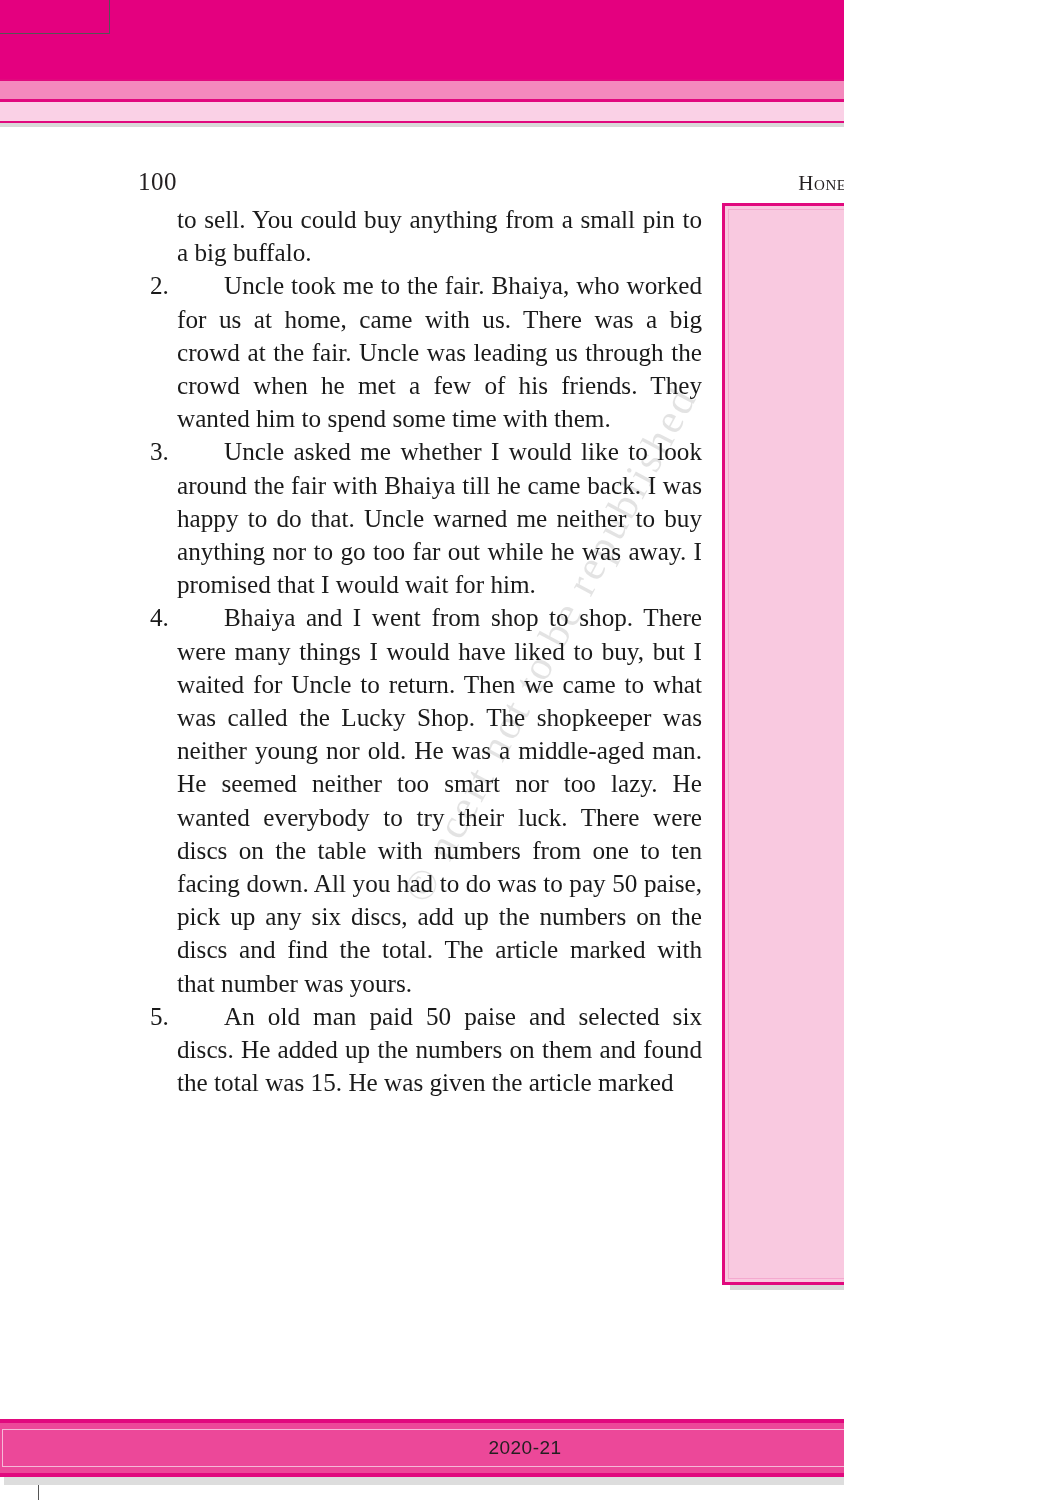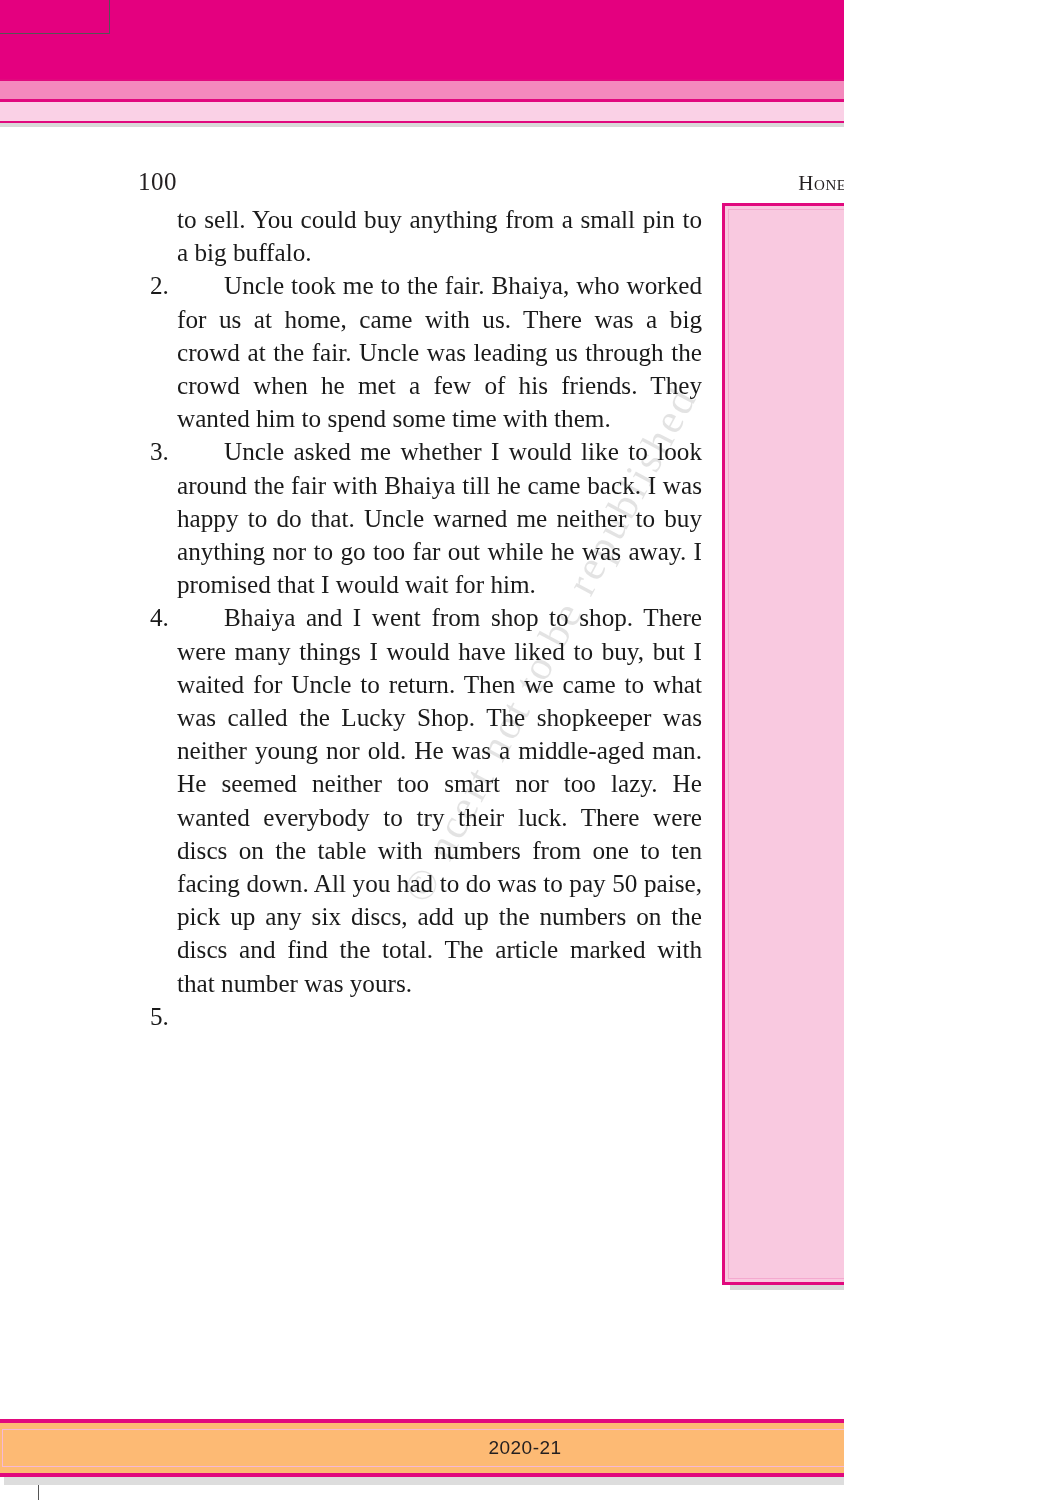--- a/index.html
+++ b/index.html
@@ -181,21 +181,21 @@
   .footer-shadow {
     position: absolute;
     left: 4px; top: 1423px;
     width: 1046px; height: 62px;
     background: #dddddd;
   }
   .footer-bar {
     position: absolute;
     left: 0; top: 1419px;
     width: 1050px; height: 58px;
-    background: #fdba74;
+    background: #ec4899;
     border-top: 4px solid #e1097e;
     border-bottom: 4px solid #e1097e;
     box-sizing: border-box;
     display: flex;
     align-items: center;
     justify-content: center;
   }
   .footer-inner-line {
     position: absolute;
     left: 2px; top: 6px;
@@ -247,21 +247,21 @@
     <p class="para numbered">
       <span class="num">2.</span><span>Uncle took me to the fair. Bhaiya, who worked for us at home, came with us. There was a big crowd at the fair. Uncle was leading us through the crowd when he met a few of his friends. They wanted him to spend some time with them.</span>
     </p>
     <p class="para numbered">
       <span class="num">3.</span><span>Uncle asked me whether I would like to look around the fair with Bhaiya till he came back. I was happy to do that. Uncle warned me neither to buy anything nor to go too far out while he was away. I promised that I would wait for him.</span>
     </p>
     <p class="para numbered">
       <span class="num">4.</span><span>Bhaiya and I went from shop to shop. There were many things I would have liked to buy, but I waited for Uncle to return. Then we came to what was called the Lucky Shop. The shopkeeper was neither young nor old. He was a middle-aged man. He seemed neither too smart nor too lazy. He wanted everybody to try their luck. There were discs on the table with numbers from one to ten facing down. All you had to do was to pay 50 paise, pick up any six discs, add up the numbers on the discs and find the total. The article marked with that number  was yours.</span>
     </p>
     <p class="para numbered">
-      <span class="num">5.</span>
+      <span class="num">5.</span><span>An old man paid 50 paise and selected six discs. He added up the numbers on them and found the total was 15. He was given the article marked</span>
     </p>
   </div>
 
   <div class="footer-shadow"></div>
   <div class="footer-bar">
     <div class="footer-inner-line"></div>
     <span class="footer-text">2020-21</span>
   </div>
 
 </div>

